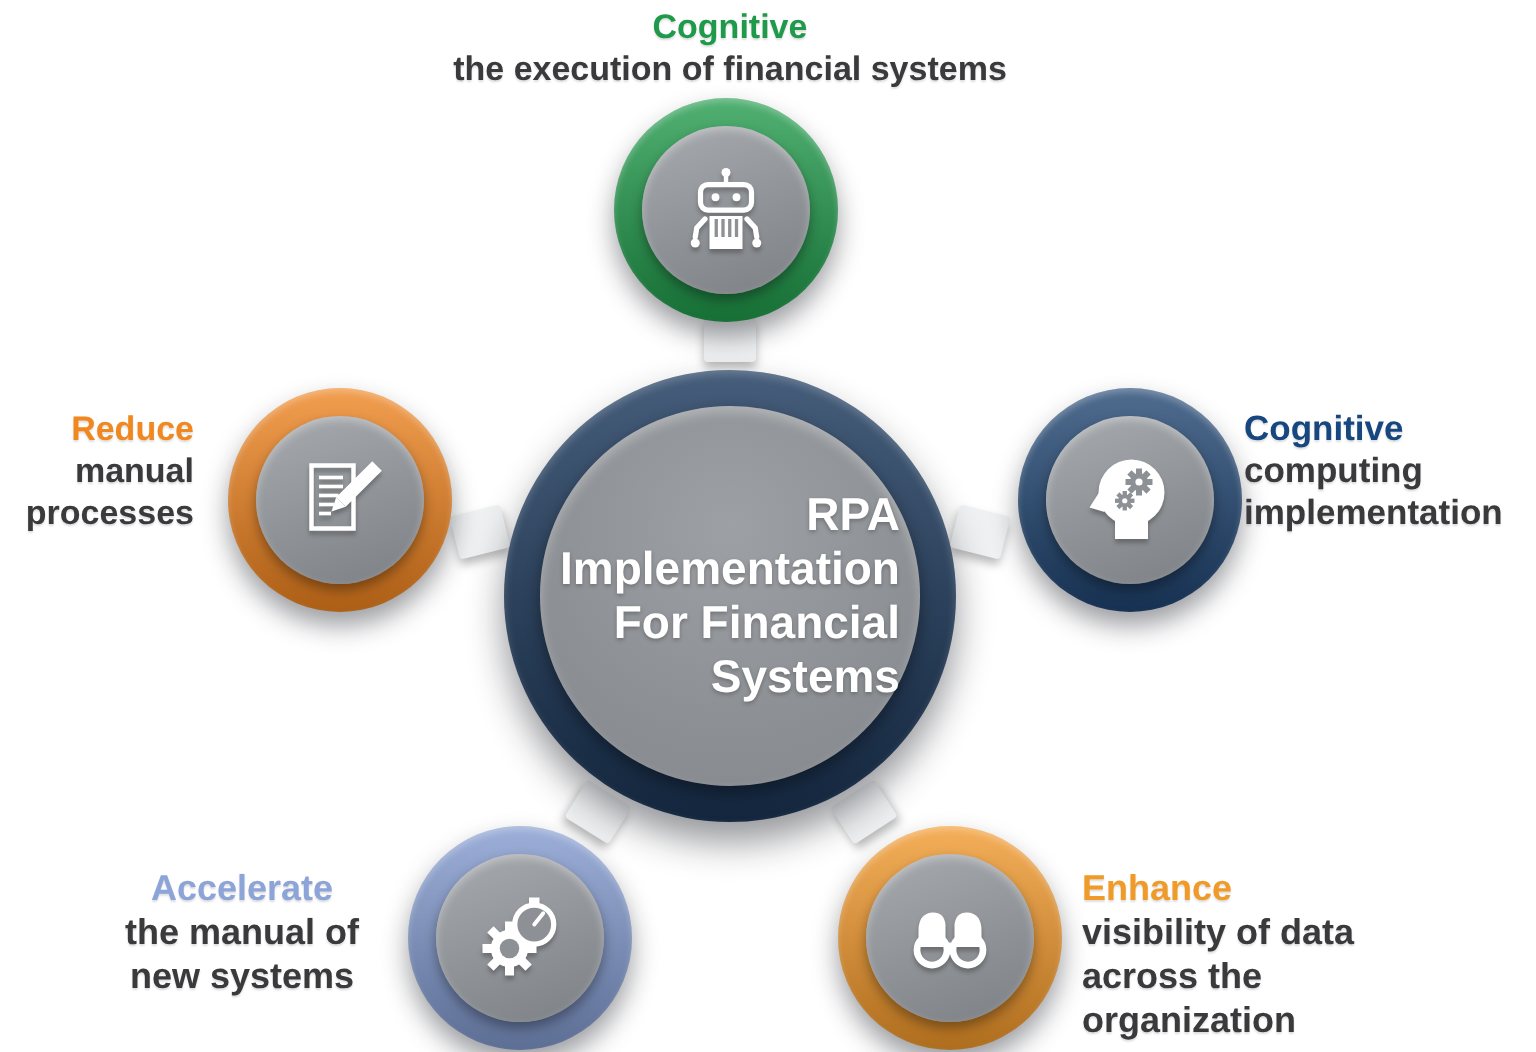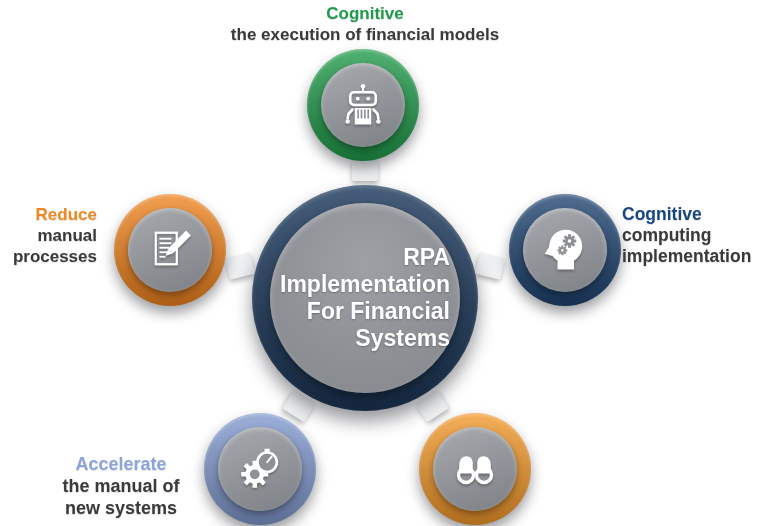--- a/index.html
+++ b/index.html
@@ -51,21 +51,21 @@
   }
 
   
   .label{position:absolute;z-index:3;font-size:17px;line-height:21px;
     text-shadow:0 1px 1px rgba(70,70,75,.18);}
   .label .kw{color:var(--kw);}
   .label .desc{color:#3a393b;white-space:pre-line;}
   .label-top{left:165px;top:3px;width:400px;text-align:center;}
   .label-left{left:-45px;top:204px;width:142px;text-align:right;}
   .label-right{left:622px;top:204px;width:230px;text-align:left;font-size:17.5px;}
-  .label-bl{left:16px;top:453px;width:210px;text-align:center;font-size:18px;line-height:22px;}
+  .label-bl{left:16px;top:433px;width:210px;text-align:center;font-size:18px;line-height:22px;}
   .label-br{left:541px;top:433px;width:220px;text-align:left;font-size:18px;line-height:22px;}
 </style>
 </head>
 <body>
 
 <div class="stage">
 
   <div class="tab" style="left:352px;top:159px;"></div>
   <div class="tab" style="left:227px;top:255px;transform:rotate(-14deg);"></div>
   <div class="tab" style="left:477px;top:255px;transform:rotate(14deg);"></div>
@@ -182,35 +182,41 @@
         <path d="M53,38 L53,27 Q53,16 44,15 Q36,14.5 35,23 L35,38 Z" fill="#fff"></path>
         <circle cx="20" cy="40" r="10" fill="none" stroke="#fff" stroke-width="4.5"></circle>
         <circle cx="44" cy="40" r="10" fill="none" stroke="#fff" stroke-width="4.5"></circle>
         <circle cx="32" cy="38" r="3" fill="#fff"></circle>
       </svg>
     </div>
   </div>
 
   <div class="label label-top" style="--ring: #1f9a4a; --kw: #1f9a4a;">
     <div class="kw">Cognitive</div>
-    <div class="desc">the execution of financial models</div>
+    <div class="desc">the execution of financial systems</div>
   </div>
 
   <div class="label label-left" style="--ring: #ef831e; --kw: #f0881f;">
     <div class="kw">Reduce</div>
     <div class="desc">manual
 processes</div>
   </div>
 
   <div class="label label-right" style="--ring: #1e4370; --kw: #17477f;">
     <div class="kw">Cognitive</div>
     <div class="desc">computing
 implementation</div>
   </div>
 
   <div class="label label-bl" style="--ring: #8199ce; --kw: #8da4d8;">
     <div class="kw">Accelerate</div>
     <div class="desc">the manual of
 new systems</div>
   </div>
 
+  <div class="label label-br" style="--ring: #f2982a; --kw: #f09b29;">
+    <div class="kw">Enhance</div>
+    <div class="desc">visibility of data
+across the
+organization</div>
+  </div>
 
 </div>
 
 </body></html>

